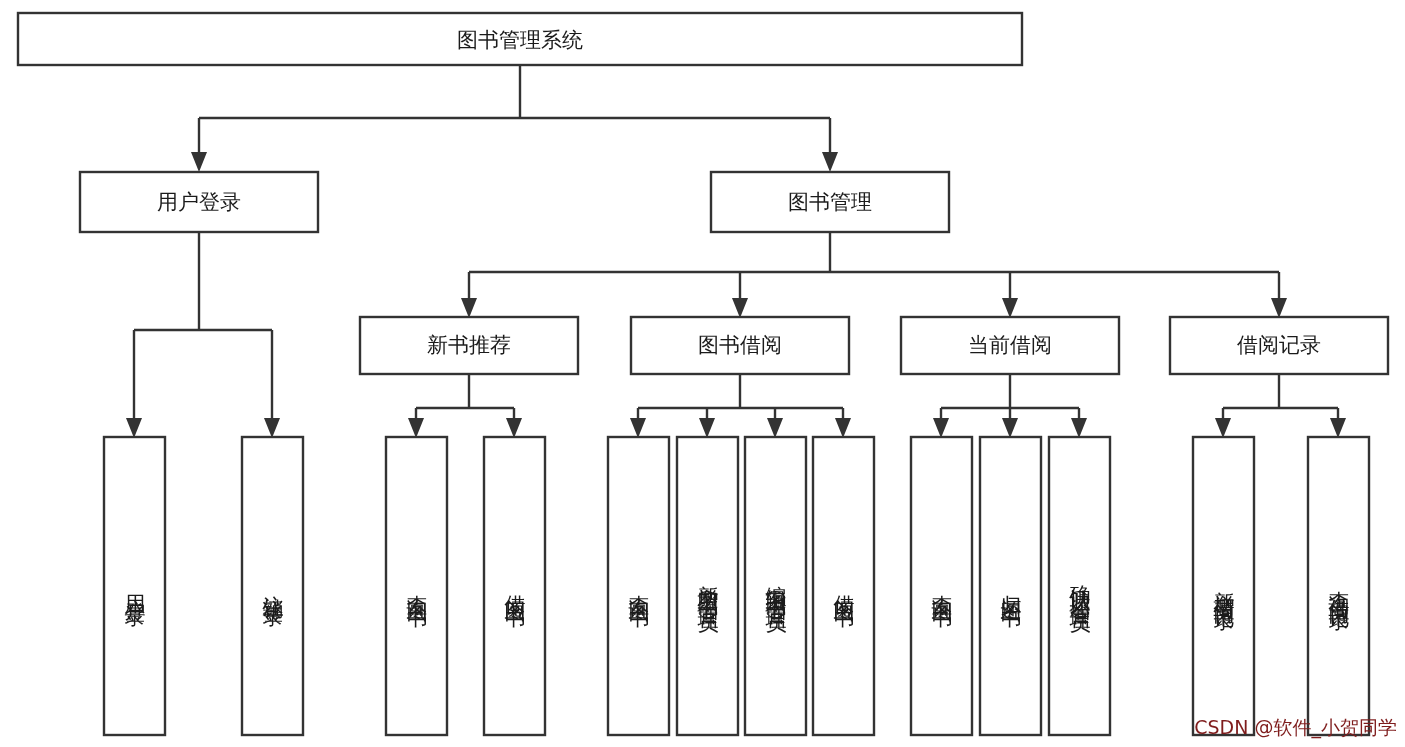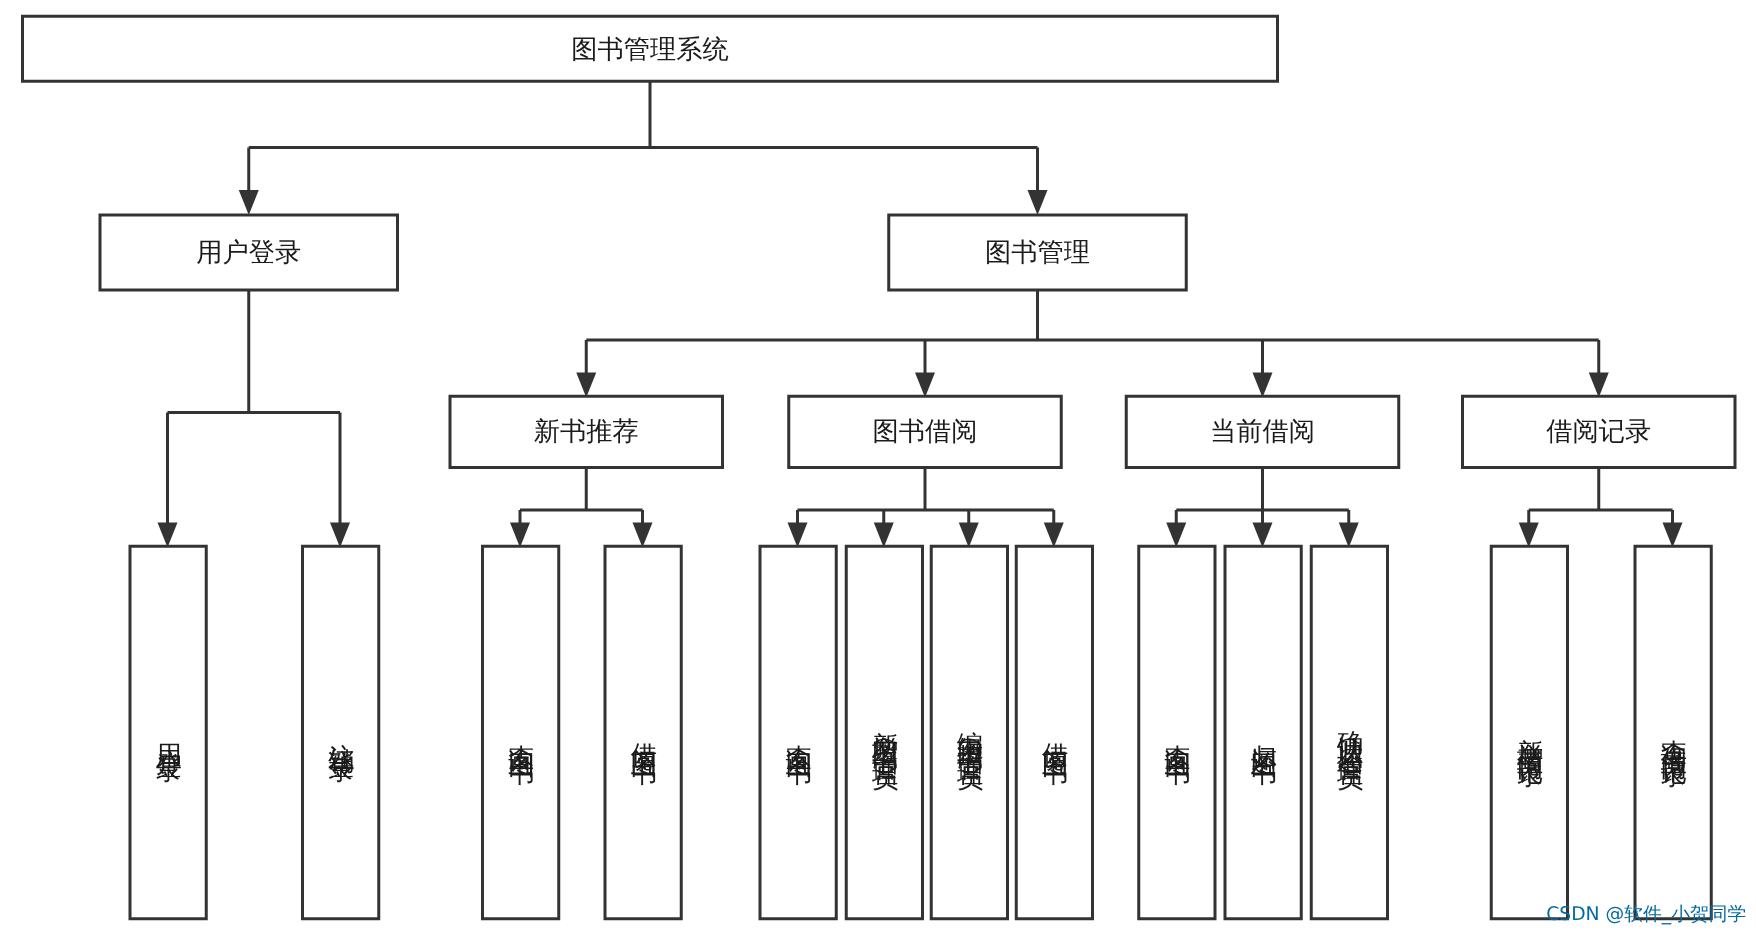--- a/index.html
+++ b/index.html
@@ -49,22 +49,22 @@
     stroke-linecap: butt;
   }
   .arrow-head {
     fill: #333333;
   }
   .watermark {
     position: absolute;
     right: 8px;
     bottom: 6px;
     font-family: "DejaVu Sans", "Liberation Sans", sans-serif;
-    font-size: 15px;
-    color: #0369a1;
+    font-size: 19px;
+    color: #7f1d1d;
     white-space: nowrap;
     user-select: none;
   }
   .leaf-fo-inner {
     width: 100%;
     height: 100%;
     display: flex;
     align-items: center;
     justify-content: center;
   }

